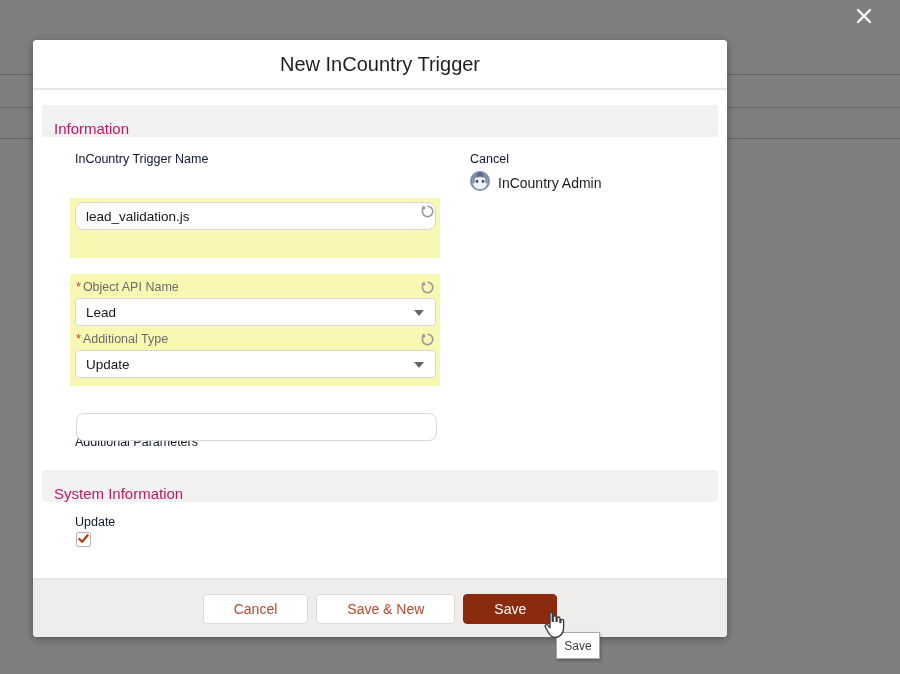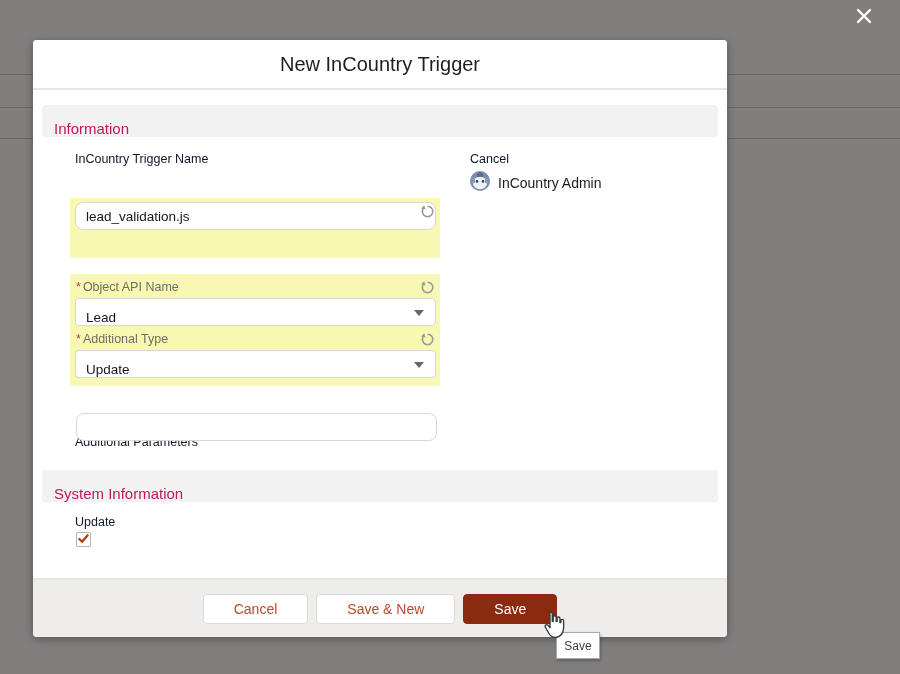--- a/index.html
+++ b/index.html
@@ -36,21 +36,21 @@
   }
   .hl-1{top:158px;} .hl-2{top:234px;} .hl-3{top:286px;}
   .hl-label{font-size:12.5px;color:#6e6c6a;display:block;margin:2px 0 4px 1px;}
   .undo{position:absolute;right:5px;top:5px;width:16px;height:16px;cursor:pointer;}
   .text-input{
     width:361px;height:28px;box-sizing:border-box;border:1px solid #d9d7d5;border-radius:8px;
     padding:0 10px;font-size:13.5px;color:#161616;font-family:"Liberation Sans",sans-serif;background:#fff;outline:none;display:block;
   }
   .select-box{
     position:relative;width:361px;height:28px;box-sizing:border-box;border:1px solid #d9d7d5;border-radius:4px;
-    background:#fff;display:flex;align-items:flex-end;padding:0 10px;font-size:13.5px;color:#161616;cursor:pointer;
+    background:#fff;display:flex;align-items:center;padding:0 10px;font-size:13.5px;color:#161616;cursor:pointer;
   }
   .caret{position:absolute;right:11px;top:11px;width:0;height:0;border-left:5px solid transparent;border-right:5px solid transparent;border-top:6px solid #666;}
   .plain-field{position:absolute;left:43px;}
   .addl-label{left:42px;top:355px;margin-top:40px;}
   .addl-input{top:373px;}
   .active-label{left:42px;top:475px;}
   .checkbox{
     position:absolute;left:43px;top:492px;width:15px;height:15px;background:#fff;
     border:1px solid #b5b2b0;border-radius:2px;box-sizing:border-box;display:flex;align-items:center;justify-content:center;cursor:pointer;
   }

